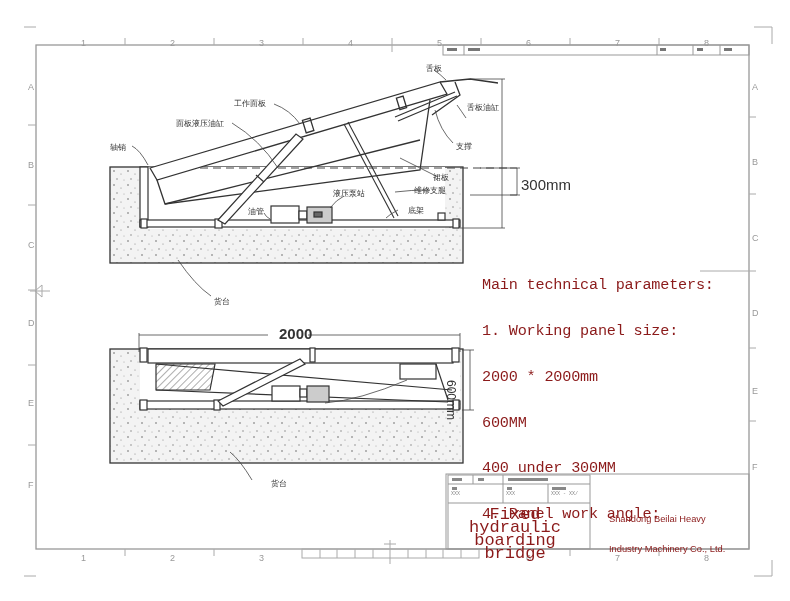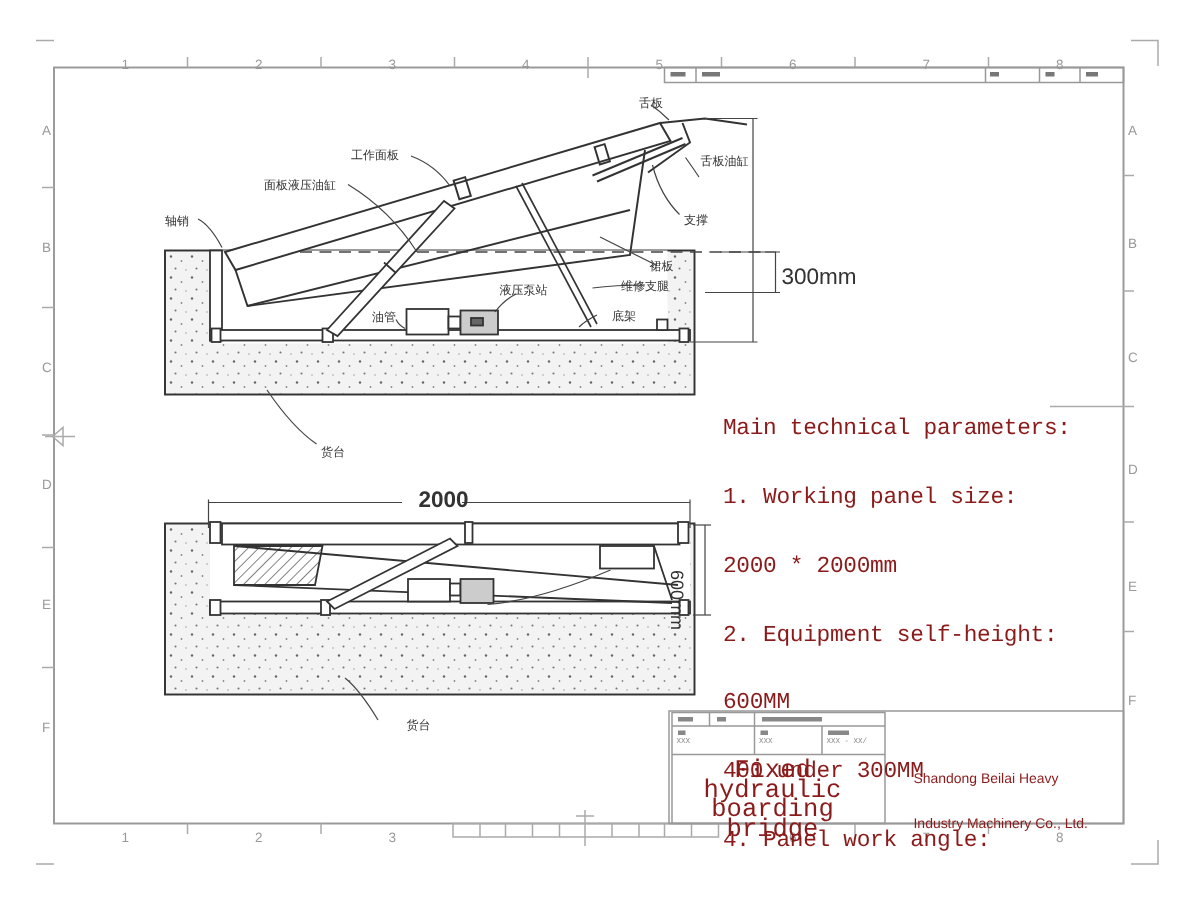--- a/index.html
+++ b/index.html
@@ -264,21 +264,20 @@
 <div class="abs dim" style="left:521px;top:176px;font-size:15px">300mm</div>
 
 <div class="abs dim" style="left:279px;top:325px;font-size:15px;font-weight:bold">2000</div>
 <div class="abs dim" style="left:458px;top:380px;font-size:12px;transform:rotate(90deg);transform-origin:left top;white-space:nowrap">600mm</div>
 <div class="abs lbl" style="left:271px;top:478px">货台</div>
 
 <div class="abs params">
   <div>Main technical parameters:</div>
   <div>1. Working panel size:</div>
   <div>2000 * 2000mm</div>
-  <div>2. Equipment self-height:</div>
   <div>600MM</div>
   <div>400 under 300MM</div>
   <div>4. Panel work angle:</div>
   
   
   
 </div>
 
 <div class="abs" style="left:451px;top:491px;font-size:5px;color:#888;font-family:'Liberation Mono',monospace">XXX</div>
 <div class="abs" style="left:506px;top:491px;font-size:5px;color:#888;font-family:'Liberation Mono',monospace">XXX</div>

